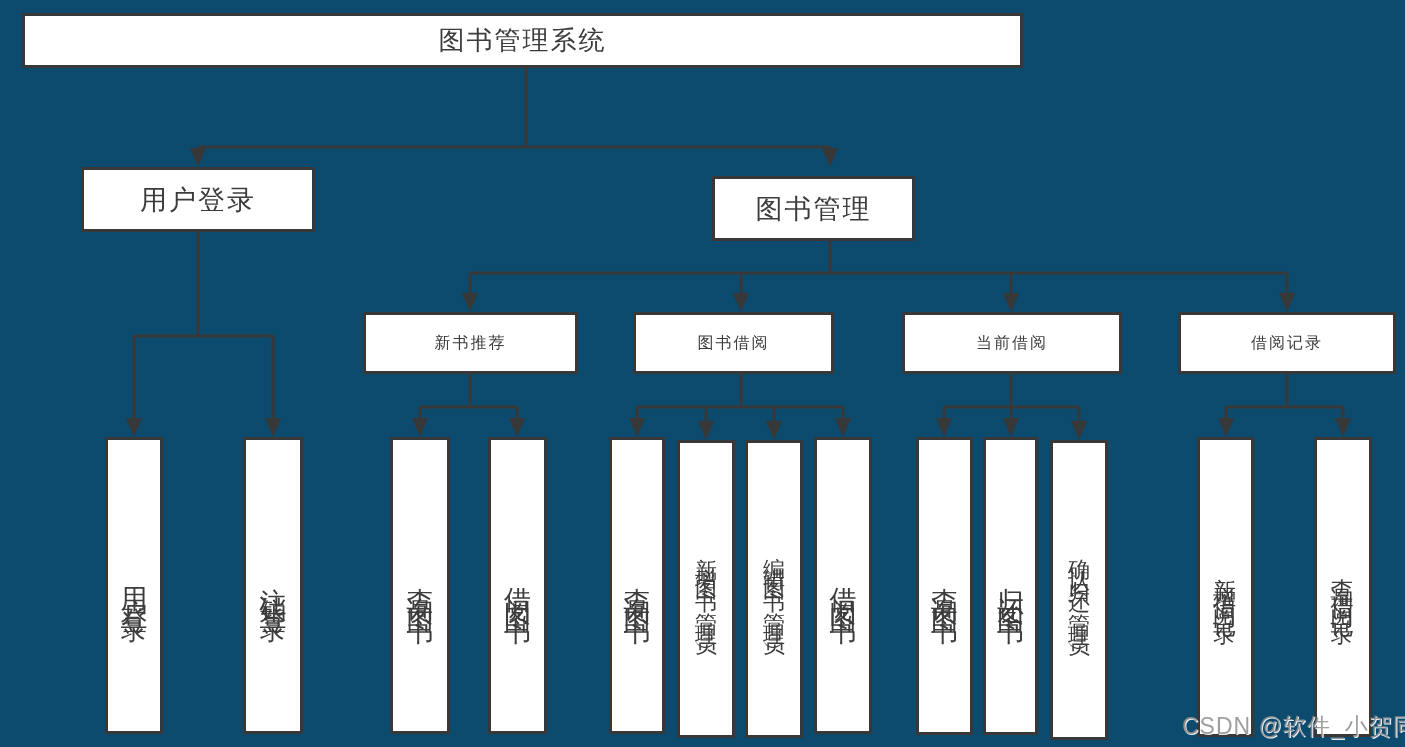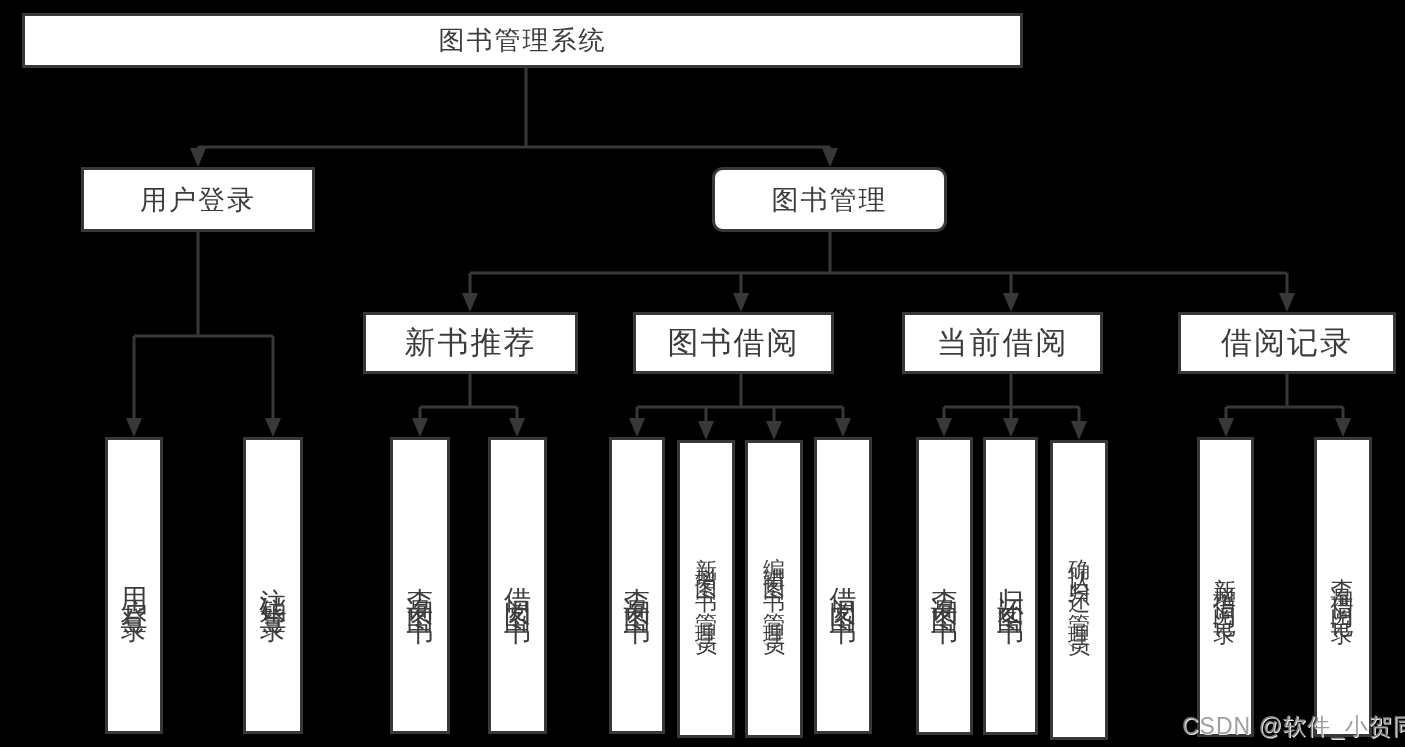--- a/index.html
+++ b/index.html
@@ -1,39 +1,39 @@
 <!DOCTYPE html>
 <html><head>
 <meta charset="utf-8">
 <style>
   html,body{margin:0;padding:0;background:#ffffff;}
   .canvas{
-    position:relative;width:1405px;height:747px;background:#000000;
+    position:relative;width:1405px;height:747px;background:#0c4a6e;
     font-family:"Liberation Sans","DejaVu Sans",sans-serif;color:#3c3c3c;overflow:hidden;
   }
   svg.connectors{position:absolute;left:0;top:0;width:1405px;height:747px;}
   .node{
     position:absolute;box-sizing:border-box;border:3px solid #383838;background:#ffffff;
     display:flex;align-items:center;justify-content:center;white-space:nowrap;
   }
   .hnode{letter-spacing:2px;}
   .f-title{font-size:26px;}
   .f-l2{font-size:27px;}
-  .f-l3{font-size:31px;}
+  .f-l3{font-size:16px;}
   .vnode{writing-mode:vertical-rl;text-orientation:mixed;white-space:normal;}
   .v4{font-size:27px;letter-spacing:10px;}
   .v6{font-size:23px;letter-spacing:9px;}
   .v9{font-size:22px;letter-spacing:11px;}
   
   #n-root{left:22px;top:13px;width:1001px;height:55px;}
   #n-ul{left:81px;top:167px;width:234px;height:65px;}
-  #n-bm{left:712px;top:167px;width:235px;height:65px;border-radius:11px;}
+  #n-bm{left:712px;top:176px;width:203px;height:65px;}
   #n-nbr{left:363px;top:312px;width:215px;height:62px;}
   #n-bb{left:633px;top:312px;width:201px;height:62px;}
-  #n-cb{left:902px;top:312px;width:201px;height:62px;align-items:center;}
+  #n-cb{left:902px;top:312px;width:220px;height:62px;align-items:center;}
   #n-br{left:1178px;top:312px;width:218px;height:62px;}
   #l-ul{left:105px;top:437px;width:58px;height:297px;}
   #l-lo{left:243px;top:437px;width:60px;height:297px;}
   #l-nq{left:390px;top:437px;width:60px;height:297px;}
   #l-nb{left:488px;top:437px;width:59px;height:297px;}
   #l-bq{left:609px;top:437px;width:56px;height:297px;}
   #l-ba{left:677px;top:440px;width:58px;height:298px;}
   #l-be{left:745px;top:440px;width:58px;height:298px;}
   #l-bb2{left:814px;top:437px;width:58px;height:297px;}
   #l-cq{left:916px;top:437px;width:57px;height:298px;}

